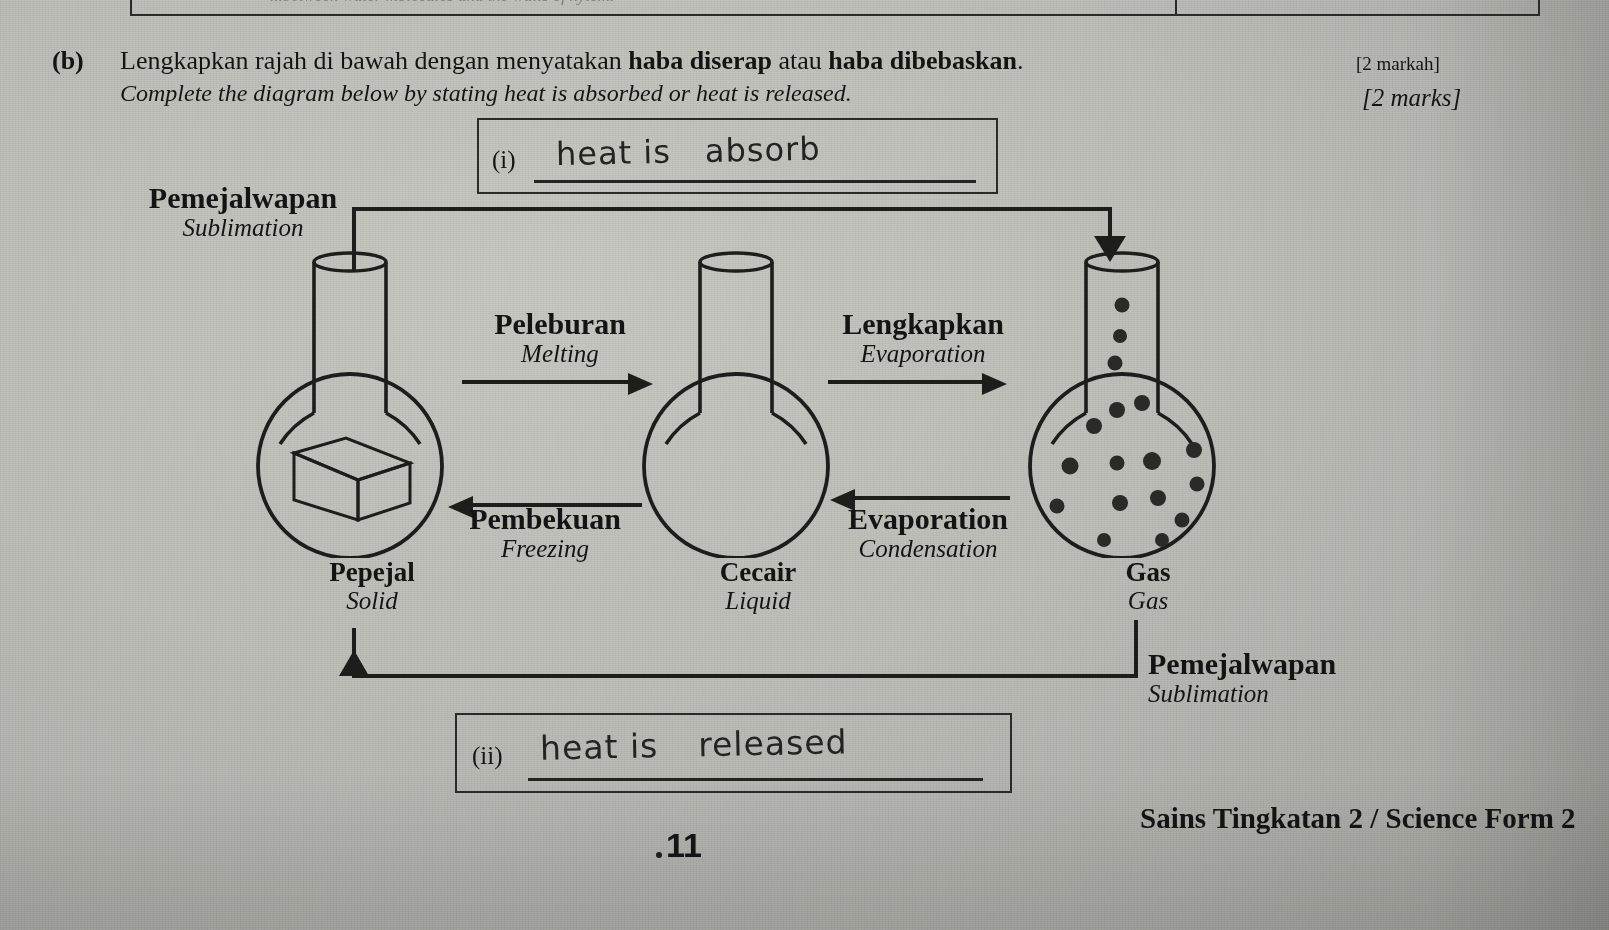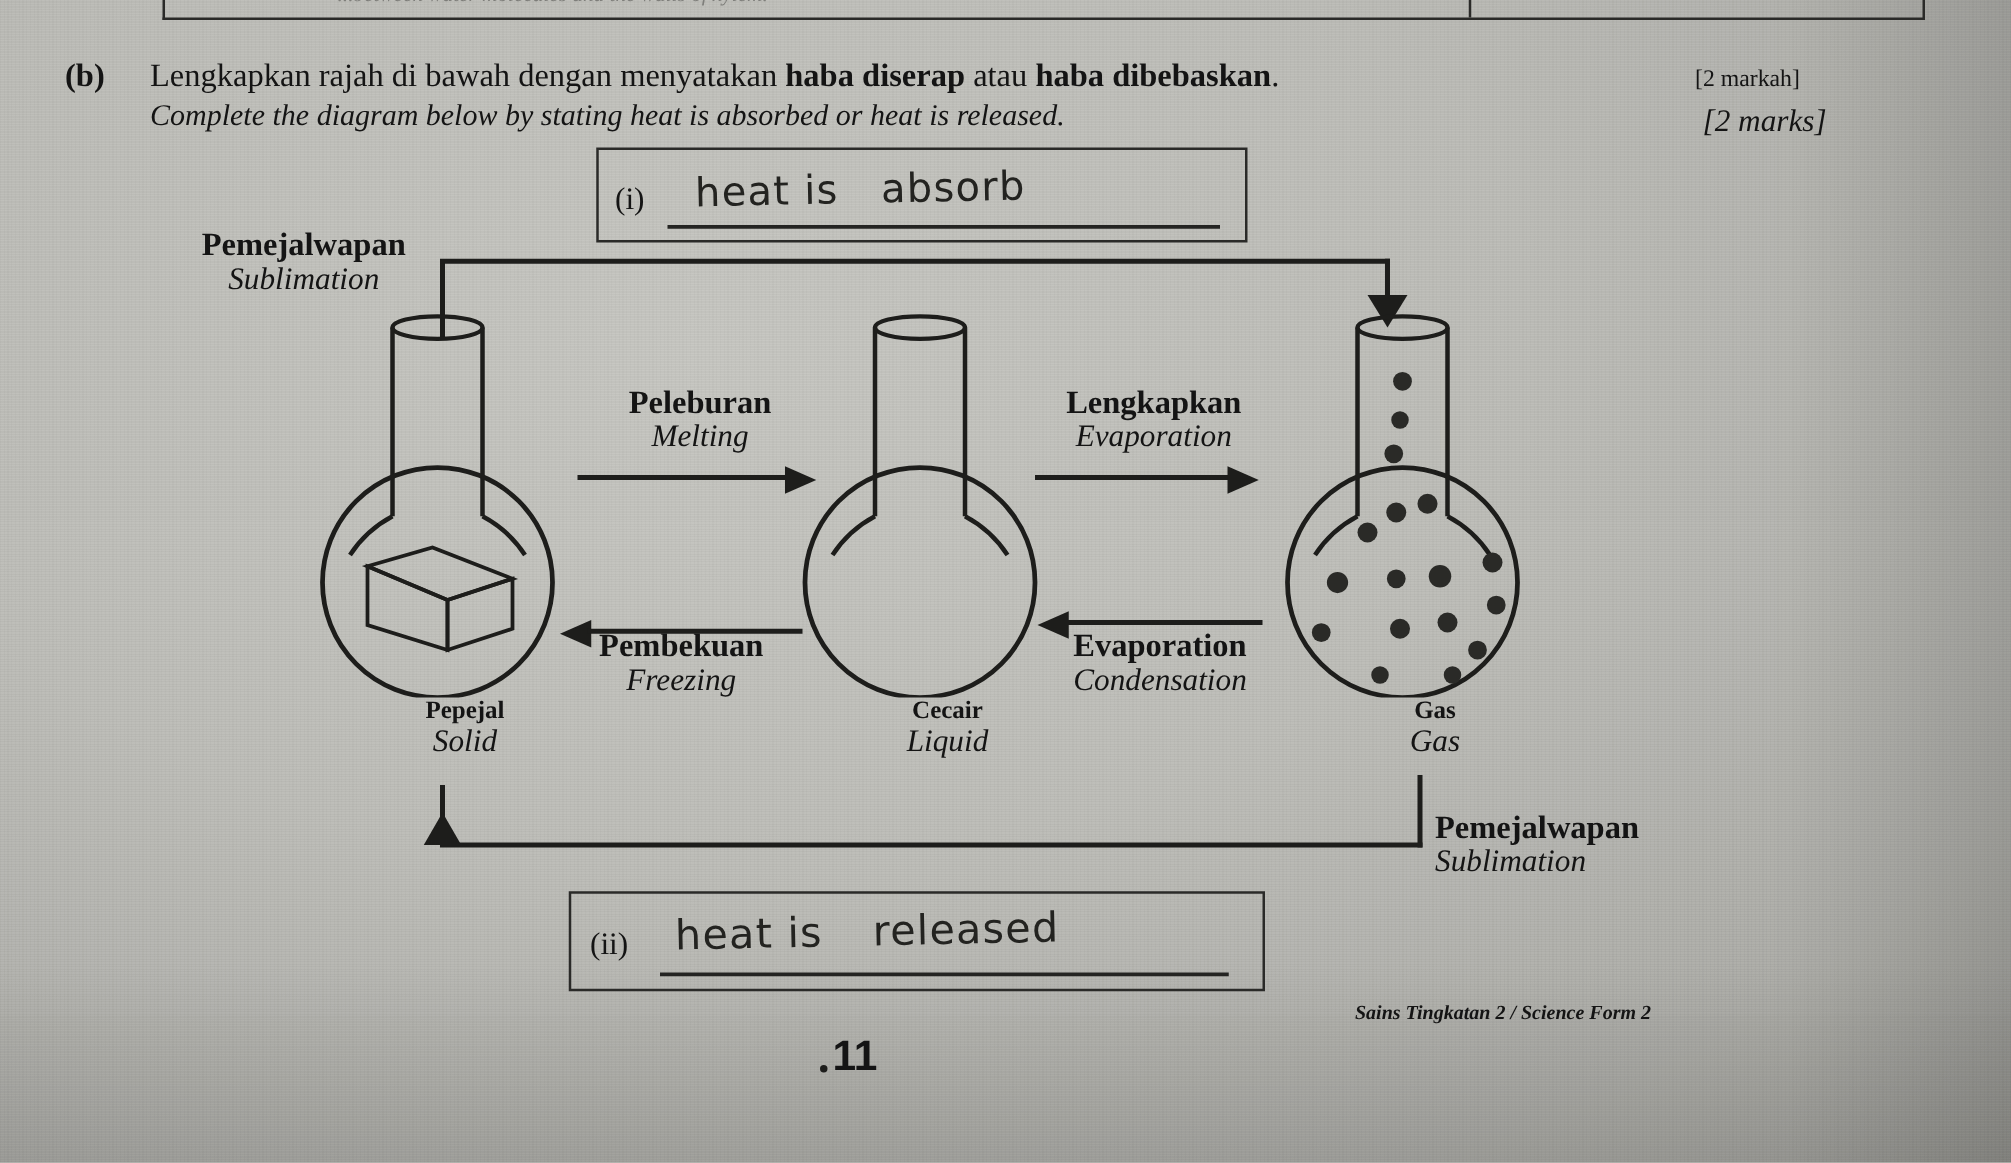--- a/index.html
+++ b/index.html
@@ -91,43 +91,43 @@
   #meltHead{left:628px;top:373px;}
   #evapLine{left:828px;top:380px;width:158px;}
   #evapHead{left:982px;top:373px;}
   #freezeHead{left:448px;top:496px;}
   #freezeLine{left:470px;top:503px;width:172px;}
   #condHead{left:830px;top:489px;}
   #condLine{left:852px;top:496px;width:158px;}
 
   
   .lbl{text-align:center;}
-  .lbl .my{font-weight:bold;font-size:26px;line-height:1.08;}
+  .lbl .my{font-weight:bold;font-size:30px;line-height:1.08;}
   .lbl .en{font-style:italic;font-size:25px;line-height:1.08;}
-  .lbl.big .my{font-size:20px;}
+  .lbl.big .my{font-size:27px;}
 
   #lblSubTop{left:118px;top:182px;width:250px;}
   #lblMelt{left:470px;top:308px;width:180px;}
   #lblEvap{left:828px;top:308px;width:190px;}
   #lblFreeze{left:450px;top:503px;width:190px;}
   #lblCond{left:828px;top:503px;width:200px;}
   #lblSolid{left:272px;top:558px;width:200px;}
   #lblLiquid{left:658px;top:558px;width:200px;}
   #lblGas{left:1048px;top:558px;width:200px;}
   #lblSubBot{left:1148px;top:648px;width:280px;text-align:left;}
 
   
   .flask{position:absolute;}
   .flask svg{display:block;}
   #flaskSolid{left:250px;top:248px;}
   #flaskLiquid{left:636px;top:248px;}
   #flaskGas{left:1022px;top:248px;}
 
   
-  #footer{left:1084px;top:802px;font-size:16px;font-weight:bold;font-style:italic;white-space:nowrap;}
+  #footer{left:1140px;top:802px;font-size:29px;font-weight:bold;white-space:nowrap;}
   #pageno{left:666px;top:826px;font-size:34px;font-weight:bold;font-family:"Liberation Sans",sans-serif;text-align:right;}
   #pagedot{left:656px;top:852px;width:6px;height:6px;border-radius:50%;background:#1d1d1b;}
 </style>
 </head>
 <body>
 
 <div id="paper"></div>
 <div id="grain"></div>
 <div id="shadeR"></div>
 <div id="shadeB"></div>

